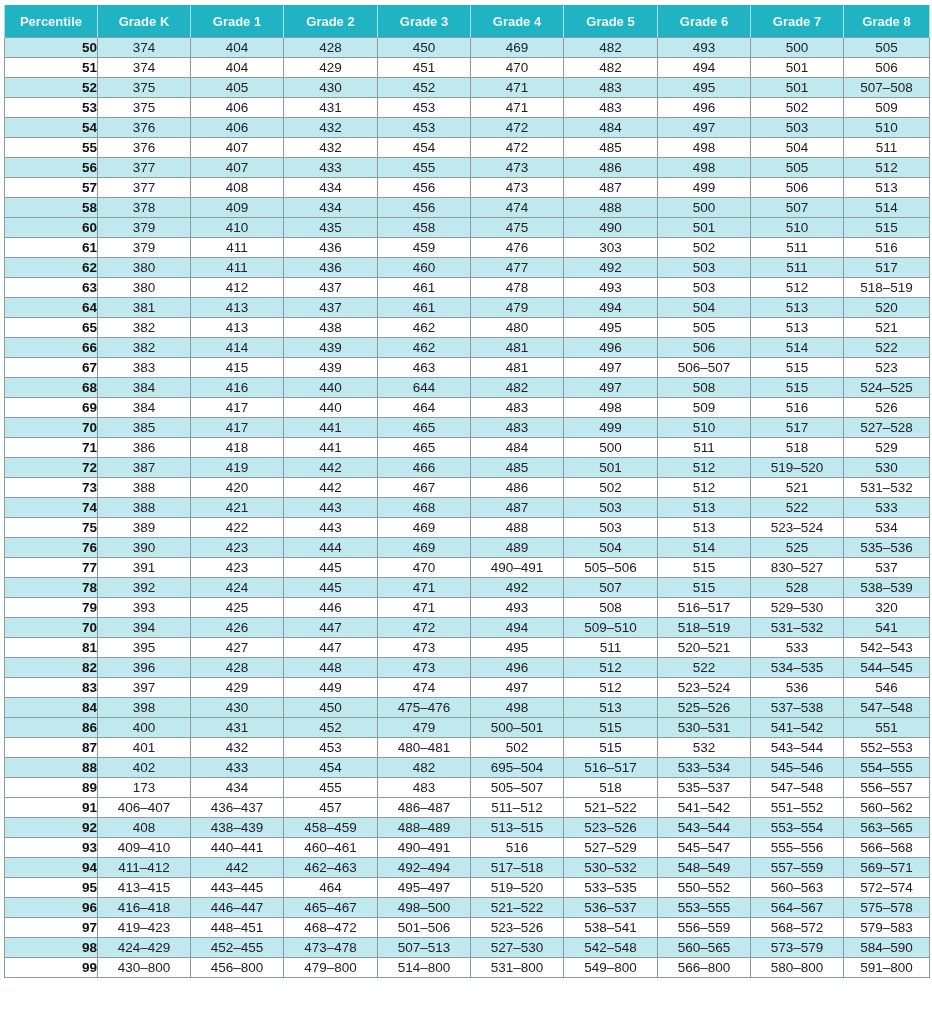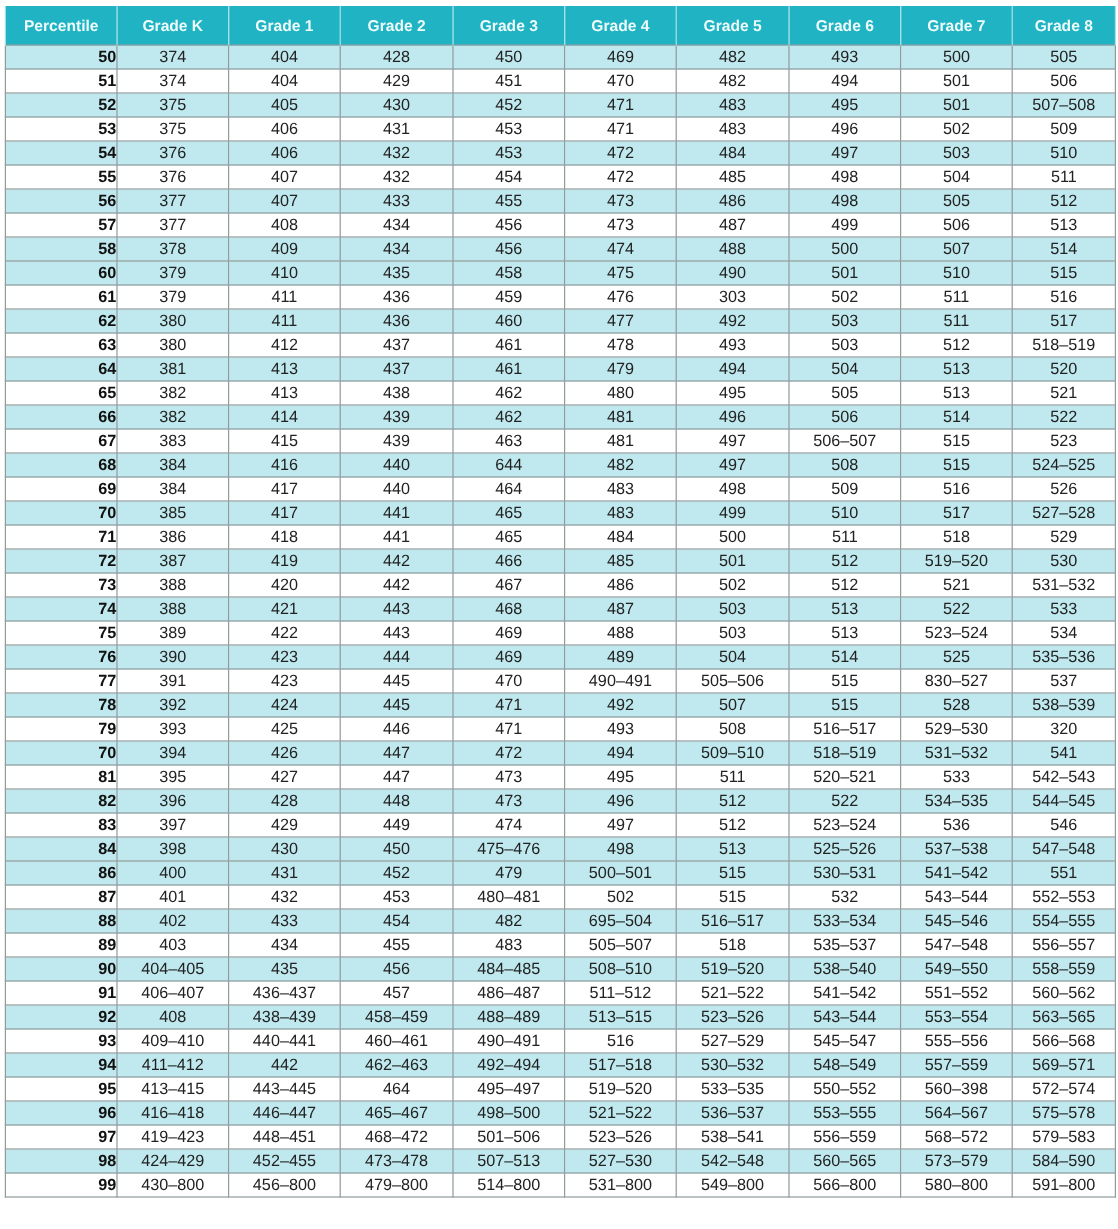--- a/index.html
+++ b/index.html
@@ -489,41 +489,29 @@
           <td>454</td>
           <td>482</td>
           <td>695–504</td>
           <td>516–517</td>
           <td>533–534</td>
           <td>545–546</td>
           <td>554–555</td>
         </tr>
         <tr class="plain">
           <td class="pct">89</td>
-          <td>403</td>
+          <td>173</td>
           <td>434</td>
           <td>455</td>
           <td>483</td>
           <td>505–507</td>
           <td>518</td>
           <td>535–537</td>
           <td>547–548</td>
           <td>556–557</td>
-        </tr>
-        <tr class="alt">
-          <td class="pct">90</td>
-          <td>404–405</td>
-          <td>435</td>
-          <td>456</td>
-          <td>484–485</td>
-          <td>508–510</td>
-          <td>519–520</td>
-          <td>538–540</td>
-          <td>549–550</td>
-          <td>558–559</td>
         </tr>
         <tr class="plain">
           <td class="pct">91</td>
           <td>406–407</td>
           <td>436–437</td>
           <td>457</td>
           <td>486–487</td>
           <td>511–512</td>
           <td>521–522</td>
           <td>541–542</td>
@@ -568,21 +556,21 @@
         </tr>
         <tr class="plain">
           <td class="pct">95</td>
           <td>413–415</td>
           <td>443–445</td>
           <td>464</td>
           <td>495–497</td>
           <td>519–520</td>
           <td>533–535</td>
           <td>550–552</td>
-          <td>560–398</td>
+          <td>560–563</td>
           <td>572–574</td>
         </tr>
         <tr class="alt">
           <td class="pct">96</td>
           <td>416–418</td>
           <td>446–447</td>
           <td>465–467</td>
           <td>498–500</td>
           <td>521–522</td>
           <td>536–537</td>

